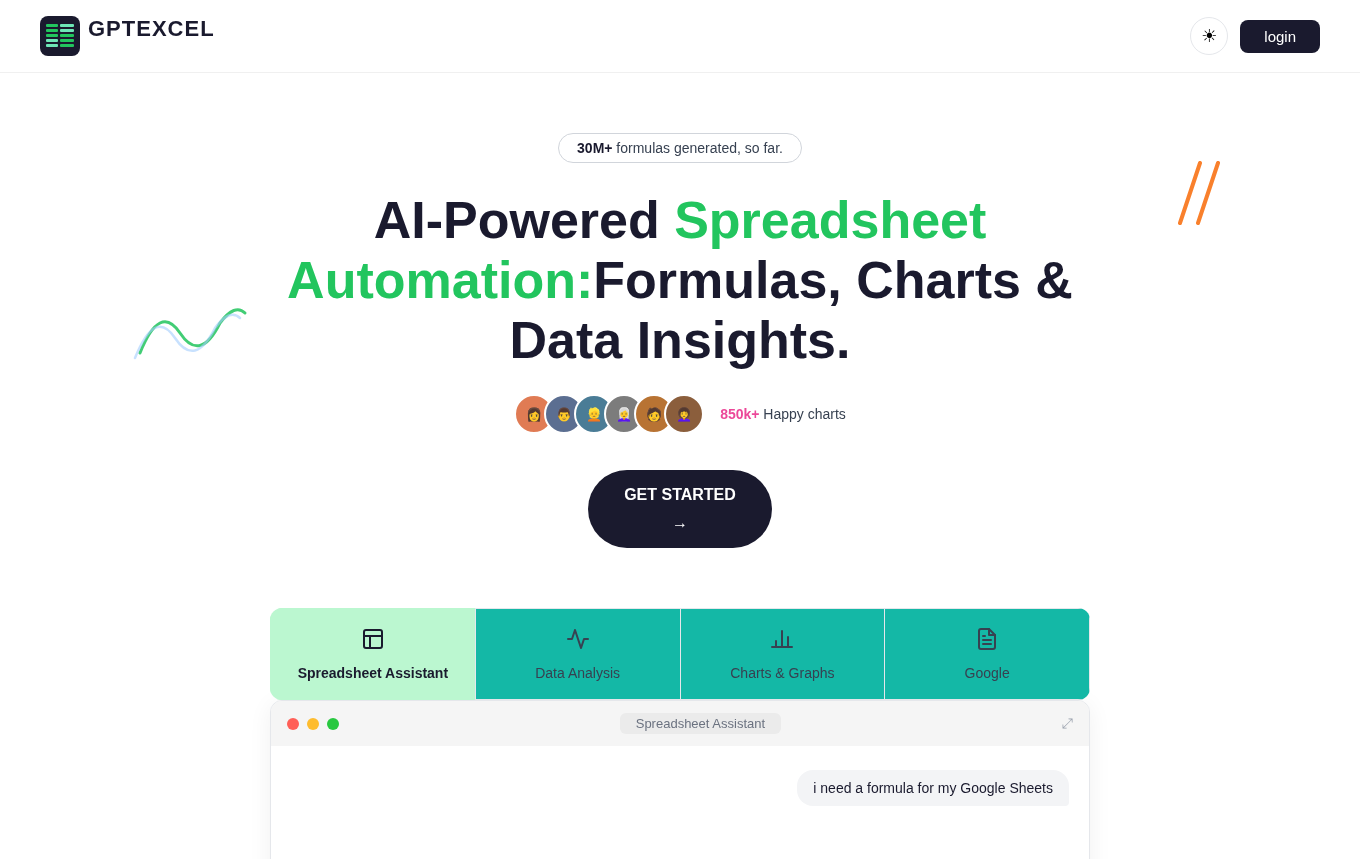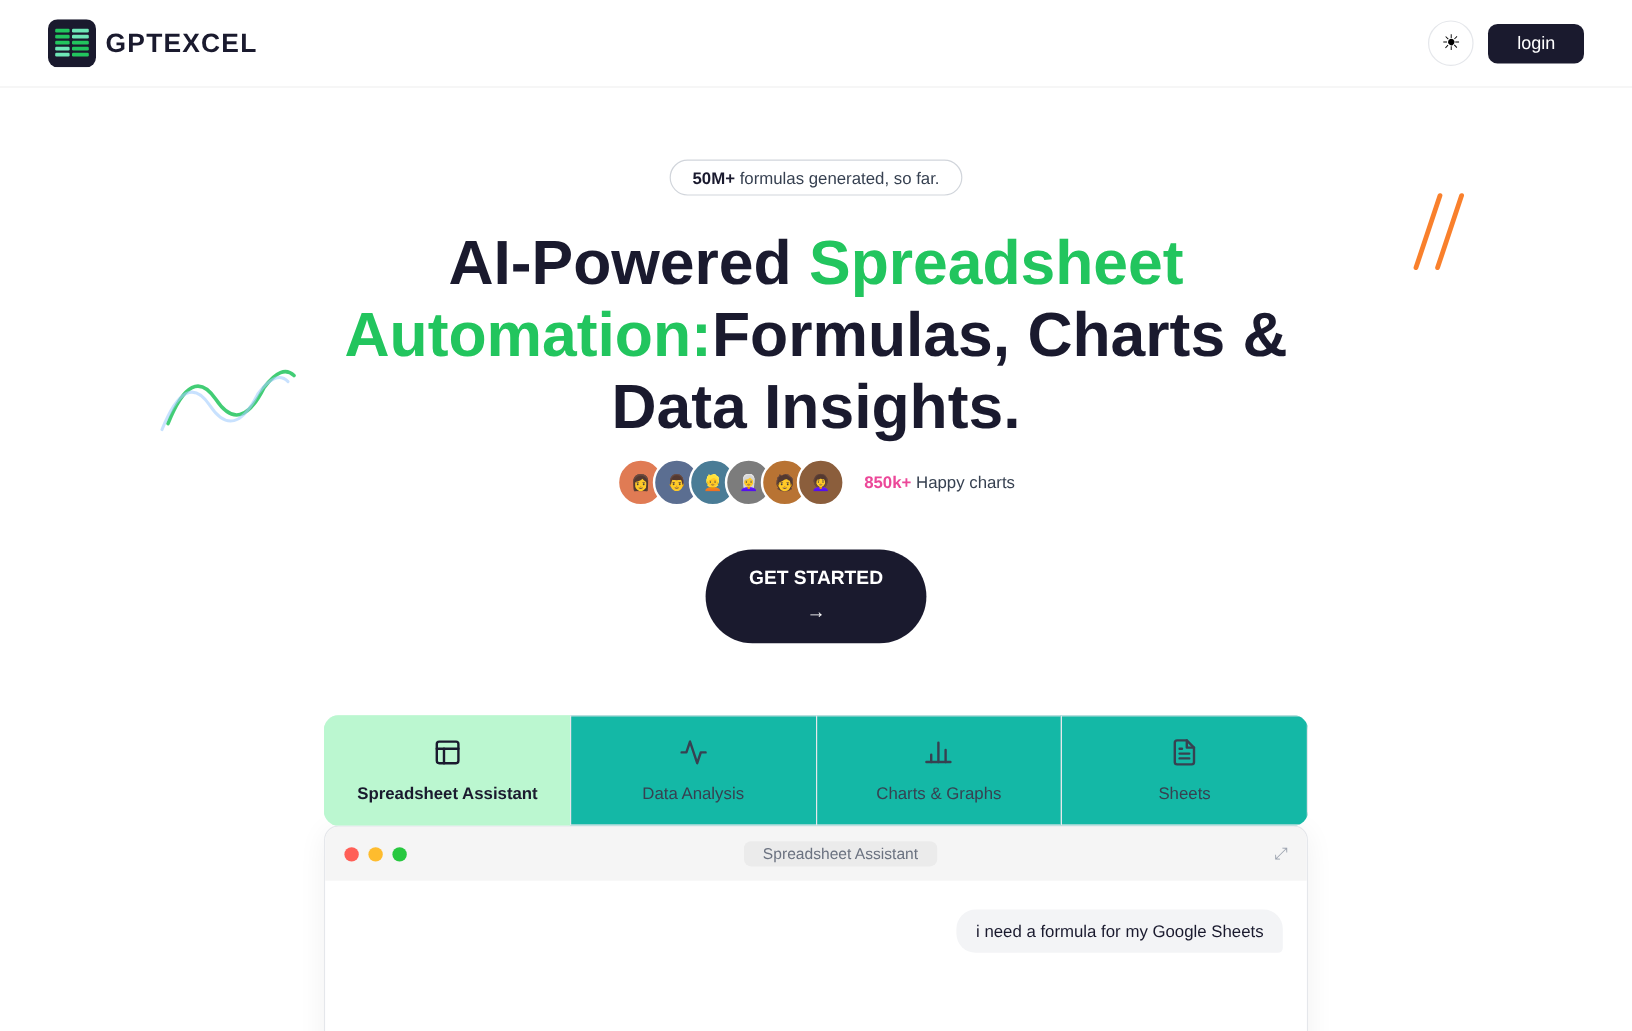--- a/index.html
+++ b/index.html
@@ -3,21 +3,21 @@
   <meta charset="utf-8">
   <style>
     * { margin: 0; padding: 0; box-sizing: border-box; }
     body { font-family: -apple-system, BlinkMacSystemFont, 'Segoe UI', sans-serif; background: #fff; color: #1a1a2e; overflow-x: hidden; }
 
     
     nav {
       display: flex; align-items: center; justify-content: space-between;
       padding: 16px 40px; border-bottom: 1px solid #f0f0f0;
     }
-    .logo-wrap { display: flex; align-items: center; gap: 8px; }
+    .logo-wrap { display: flex; gap: 8px; }
     .logo-icon { width: 40px; height: 40px; }
     .logo-text { font-size: 22px; font-weight: 700; color: #1a1a2e; letter-spacing: 1px; }
     .nav-right { display: flex; align-items: center; gap: 12px; }
     .theme-btn {
       width: 38px; height: 38px; border-radius: 50%; border: 1px solid #e5e7eb;
       background: #fff; cursor: pointer; display: flex; align-items: center; justify-content: center;
       font-size: 18px;
     }
     .login-btn {
       background: #1a1a2e; color: #fff; border: none; border-radius: 8px;
@@ -27,21 +27,21 @@
     
     .hero {
       text-align: center; padding: 60px 40px 40px; position: relative;
     }
     .badge {
       display: inline-block; border: 1px solid #d1d5db; border-radius: 20px;
       padding: 6px 18px; font-size: 14px; color: #374151; margin-bottom: 28px;
     }
     .badge strong { color: #1a1a2e; }
     .hero-title {
-      font-size: 52px; font-weight: 800; line-height: 1.15; margin-bottom: 12px;
+      font-size: 52px; font-weight: 800; line-height: 1.15; margin-bottom: 24px;
       max-width: 800px; margin-left: auto; margin-right: auto;
     }
     .hero-title .highlight { color: #22c55e; }
     .hero-subtitle {
       font-size: 17px; color: #6b7280; max-width: 560px; margin: 0 auto 32px;
       line-height: 1.6;
     }
     .avatars-row { display: flex; align-items: center; gap: 16px; justify-content: center; margin-bottom: 36px; }
     .avatars { display: flex; }
     .avatar {
@@ -145,21 +145,21 @@
     <path d="M10 60 Q30 10 50 40 Q70 70 90 30 Q105 10 115 20" stroke="#22c55e" stroke-width="3" fill="none" stroke-linecap="round"></path>
     <path d="M5 65 Q25 15 45 45 Q65 75 85 35 Q100 15 110 25" stroke="#93c5fd" stroke-width="2.5" fill="none" stroke-linecap="round" opacity="0.6"></path>
   </svg>
   
   <svg class="deco-right" viewBox="0 0 70 80" fill="none" xmlns="http://www.w3.org/2000/svg">
     <line x1="10" y1="70" x2="30" y2="10" stroke="#f97316" stroke-width="4" stroke-linecap="round"></line>
     <line x1="28" y1="70" x2="48" y2="10" stroke="#f97316" stroke-width="4" stroke-linecap="round"></line>
   </svg>
 
   <div class="badge">
-    <strong>50M+</strong><span> formulas generated, so far.</span>
+    <strong>30M+</strong><span> formulas generated, so far.</span>
   </div>
   <h1 class="hero-title">
     <span>AI-Powered </span><span class="highlight">Spreadsheet Automation:</span><span>Formulas, Charts &amp; Data Insights.</span>
   </h1>
 
   <div class="avatars-row">
     <div style="display:flex; align-items:center; gap:16px;">
       <div class="avatars">
         <div class="avatar" style="background:#e07b54;">👩</div>
         <div class="avatar" style="background:#5b6e91;">👨</div>
@@ -214,21 +214,21 @@
     <div class="tab">
       <span class="tab-icon">
         <svg width="24" height="24" viewBox="0 0 24 24" fill="none" stroke="currentColor" stroke-width="2" stroke-linecap="round" stroke-linejoin="round">
           <path d="M14 2H6a2 2 0 0 0-2 2v16a2 2 0 0 0 2 2h12a2 2 0 0 0 2-2V8z"></path>
             <polyline points="14 2 14 8 20 8"></polyline>
             <line x1="16" y1="13" x2="8" y2="13"></line>
             <line x1="16" y1="17" x2="8" y2="17"></line>
             <polyline points="10 9 9 9 8 9"></polyline>
         </svg>
       </span>
-      <span>Sheets</span>
+      <span>Google</span>
     </div>
   </div>
 </div>
 
 <div class="demo-section">
   <div class="demo-window">
     <div class="window-bar">
       <span class="dot dot-red"></span>
       <span class="dot dot-yellow"></span>
       <span class="dot dot-green"></span>

